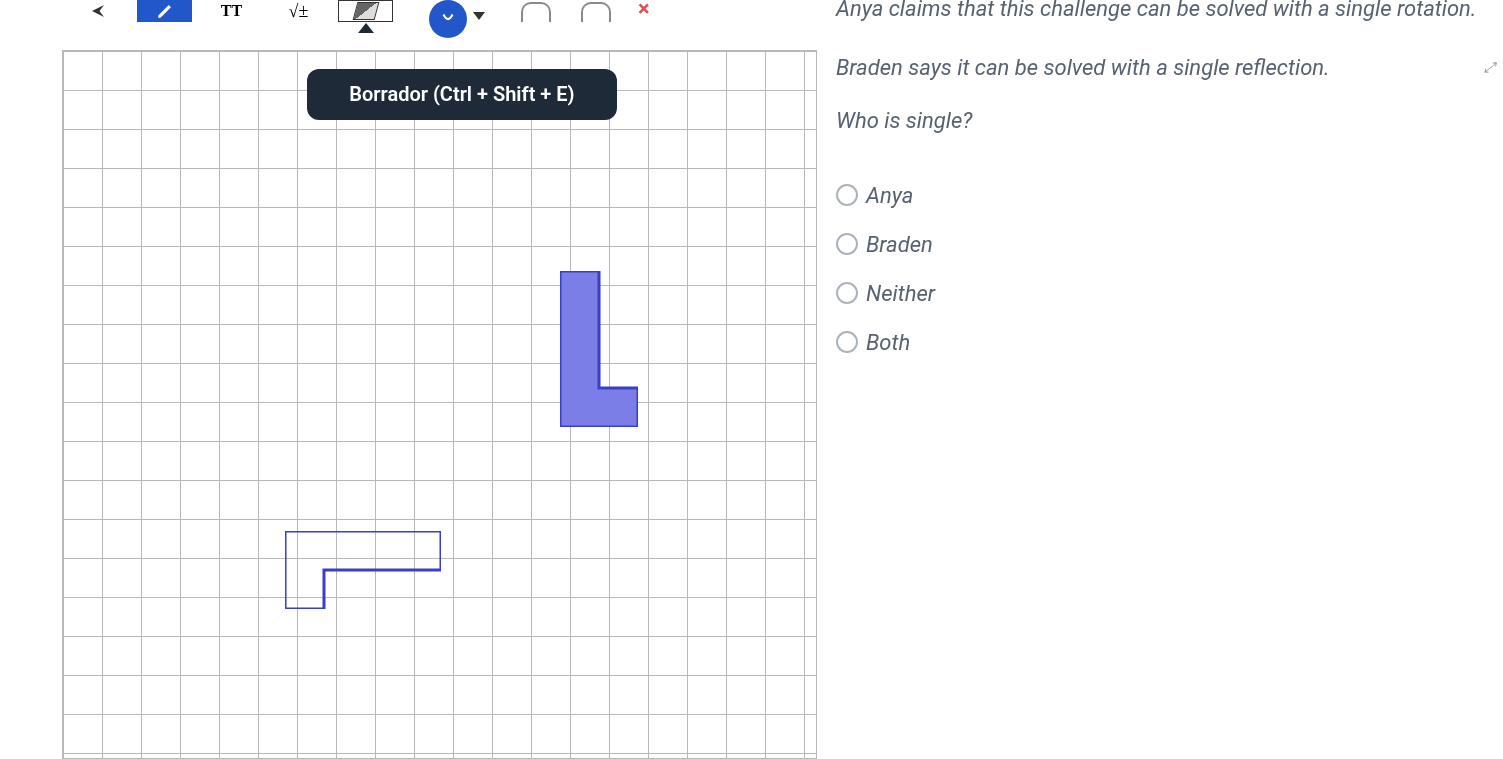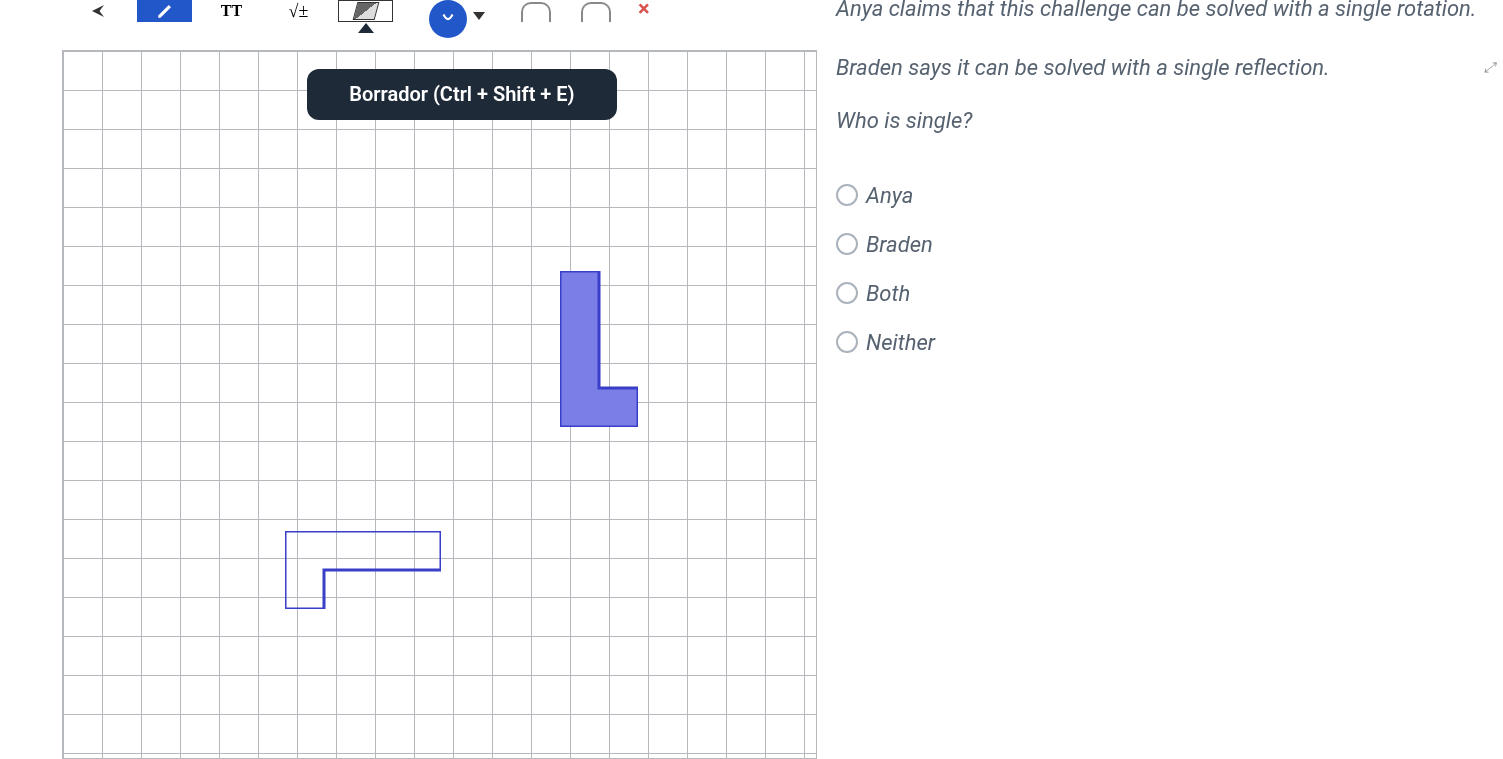--- a/index.html
+++ b/index.html
@@ -277,20 +277,20 @@
     <label class="option">
       <span class="radio"></span>
       <span>Anya</span>
     </label>
     <label class="option">
       <span class="radio"></span>
       <span>Braden</span>
     </label>
     <label class="option">
       <span class="radio"></span>
+      <span>Neither</span>
+    </label>
+    <label class="option">
+      <span class="radio"></span>
       <span>Both</span>
     </label>
-    <label class="option">
-      <span class="radio"></span>
-      <span>Neither</span>
-    </label>
   </div>
 </div>
 
 </body></html>

